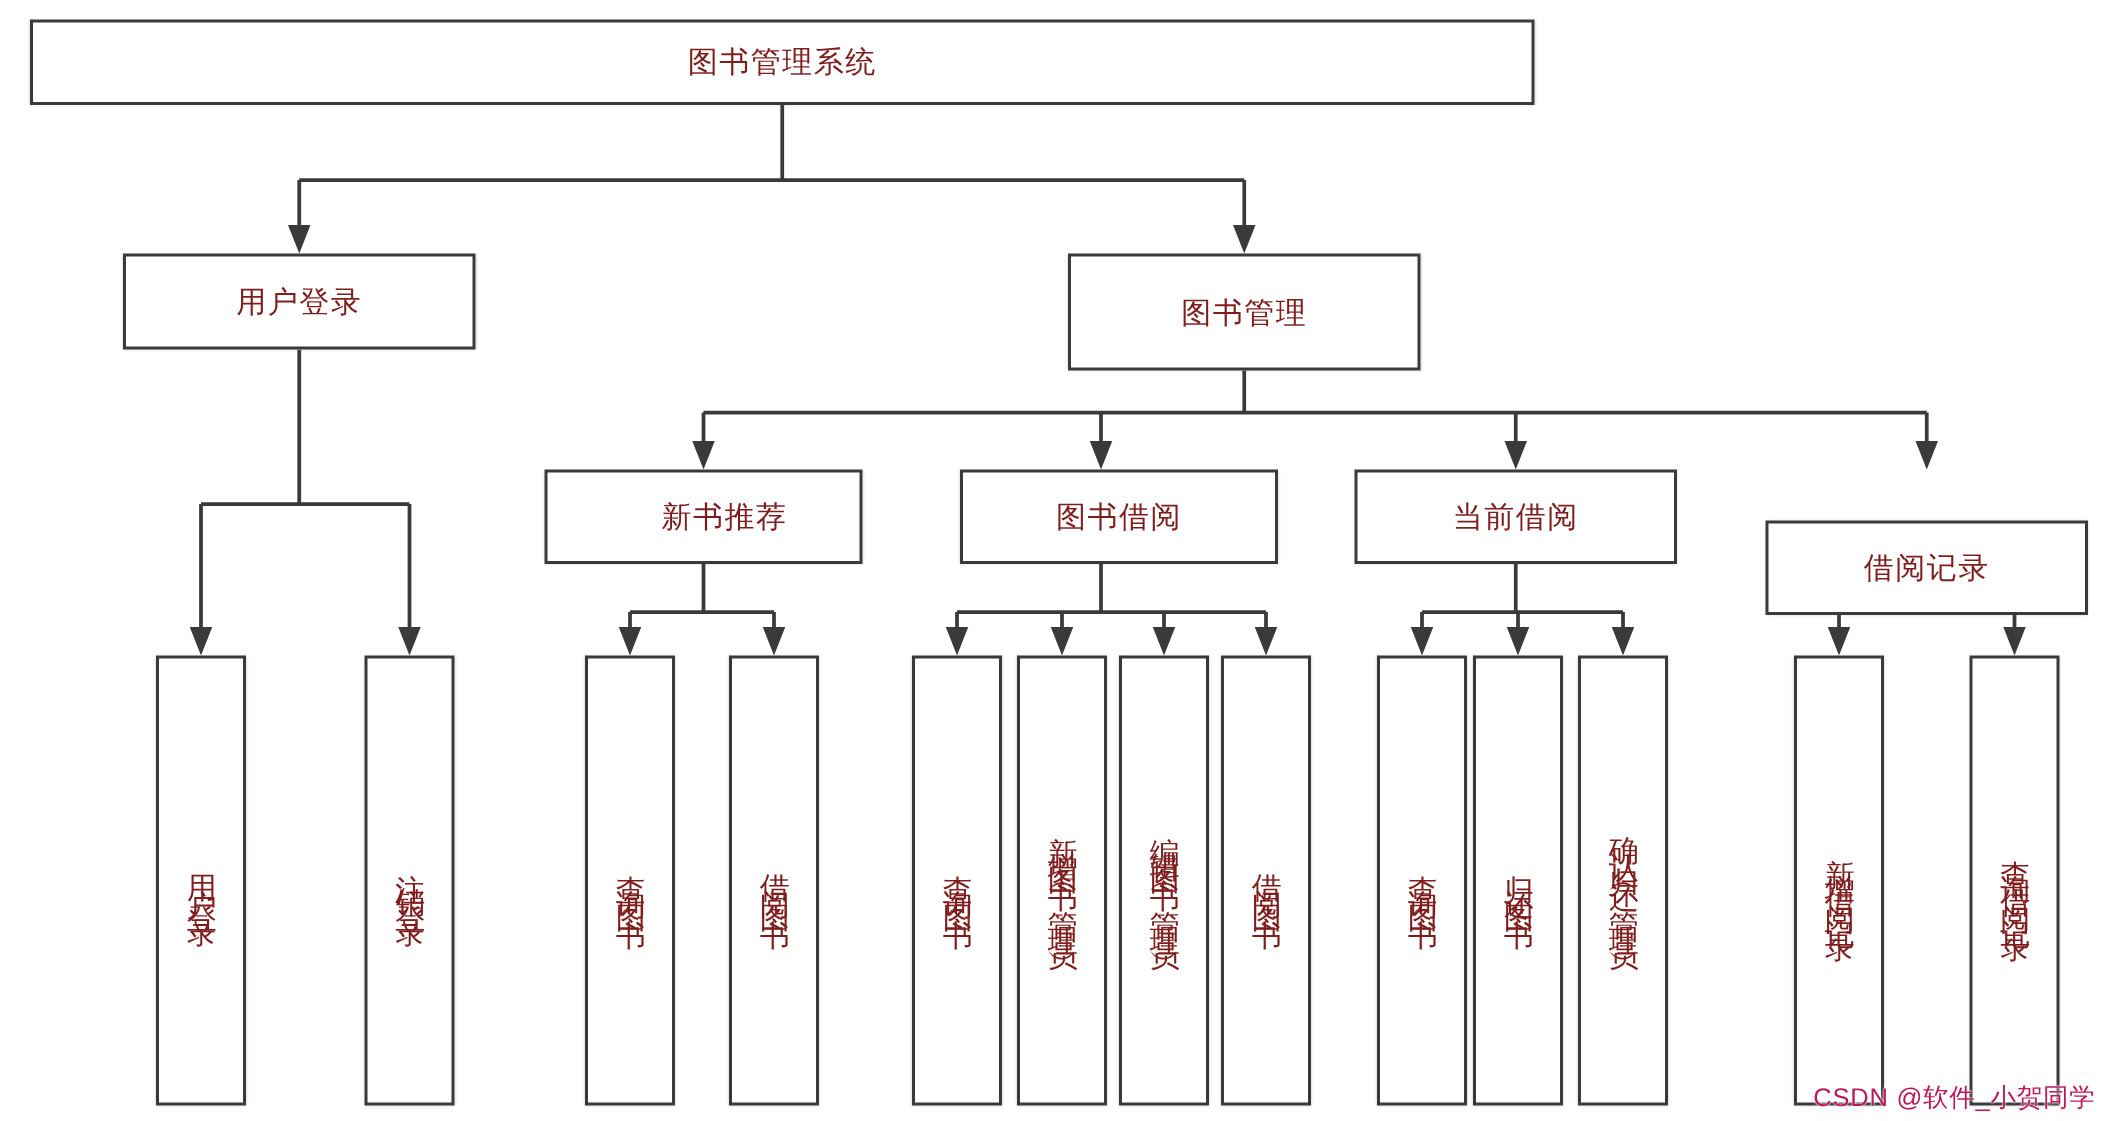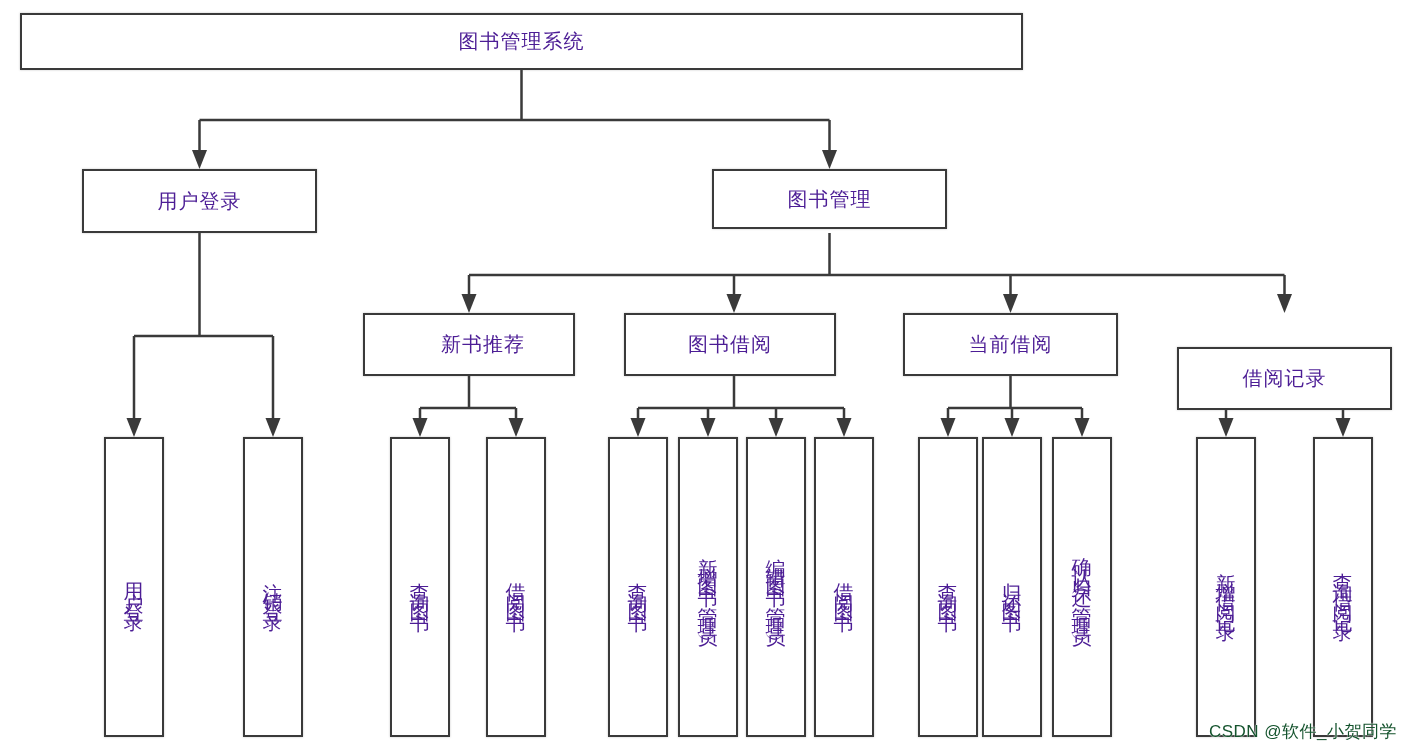--- a/index.html
+++ b/index.html
@@ -21,21 +21,21 @@
     top: 0;
     width: 1405px;
     height: 747px;
     pointer-events: none;
   }
   .node {
     position: absolute;
     box-sizing: border-box;
     background: #ffffff;
     border: 2.5px solid #3a3a3a;
-    color: #4c1d95;
+    color: #7f1d1d;
     display: flex;
     align-items: center;
     justify-content: center;
     box-shadow: 0 0 2px rgba(90,90,90,0.35);
   }
   .h-node {
     font-size: 20px;
     letter-spacing: 1px;
     white-space: nowrap;
   }
@@ -44,24 +44,24 @@
     writing-mode: vertical-rl;
     text-orientation: mixed;
     letter-spacing: 10px;
     line-height: 1;
     white-space: nowrap;
   }
   
   .pos-root  { left: 20px;   top: 13px;  width: 1003px; height: 57px; }
   
   .pos-l2a   { left: 82px;   top: 169px; width: 235px;  height: 64px; }
-  .pos-l2b   { left: 712px;  top: 169px; width: 235px;  height: 60px; }
+  .pos-l2b   { left: 712px;  top: 169px; width: 235px;  height: 78px; }
   
   .pos-l3a   { left: 363px;  top: 313px; width: 212px;  height: 63px; padding-left: 28px; }
-  .pos-l3b   { left: 624px;  top: 313px; width: 212px;  height: 63px; }
+  .pos-l3b   { left: 640px;  top: 313px; width: 212px;  height: 63px; }
   .pos-l3c   { left: 903px;  top: 313px; width: 215px;  height: 63px; }
   .pos-l3d   { left: 1177px; top: 313px; width: 215px;  height: 63px; margin-top: 34px; }
   
   .leaf      { top: 437px; width: 60px; height: 300px; }
   .pos-f01 { left: 104px; }
   .pos-f02 { left: 243px; }
   .pos-f03 { left: 390px; }
   .pos-f04 { left: 486px; }
   .pos-f05 { left: 608px; }
   .pos-f06 { left: 678px; }
@@ -70,21 +70,21 @@
   .pos-f09 { left: 918px; }
   .pos-f10 { left: 982px; }
   .pos-f11 { left: 1052px; }
   .pos-f12 { left: 1196px; }
   .pos-f13 { left: 1313px; }
   .watermark {
     position: absolute;
     right: 8px;
     bottom: 4px;
     font-size: 17px;
-    color: #14532d;
+    color: #be185d;
     letter-spacing: 0.5px;
     text-shadow: 0 0 2px #ffffff, 0 0 1px #ffffff;
     white-space: nowrap;
   }
 </style>
 </head>
 <body>
 
 <div id="stage">
 

